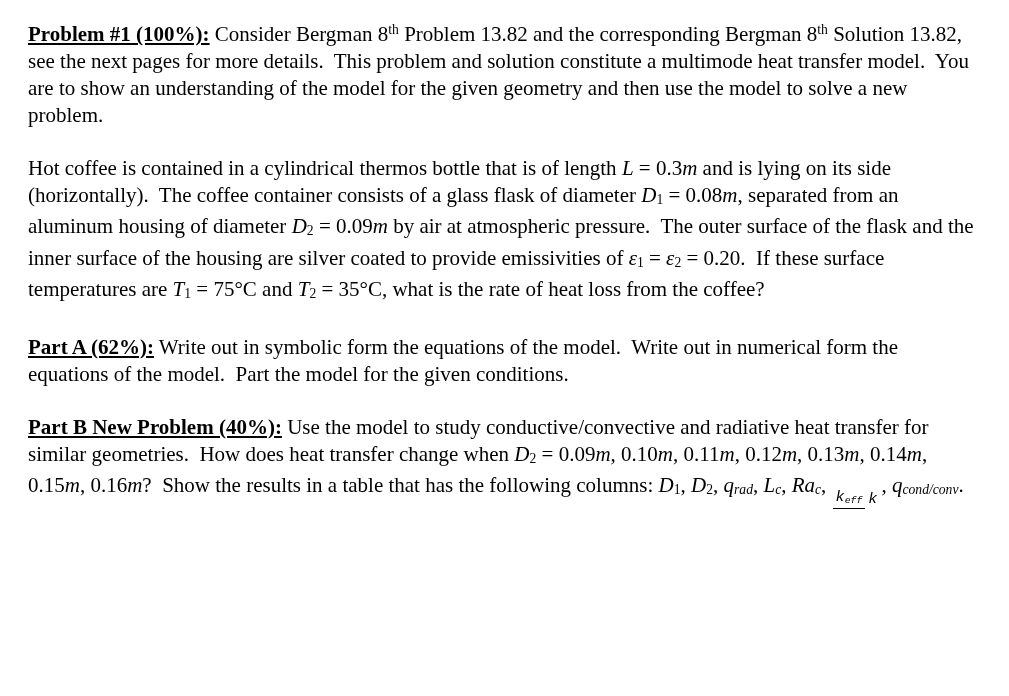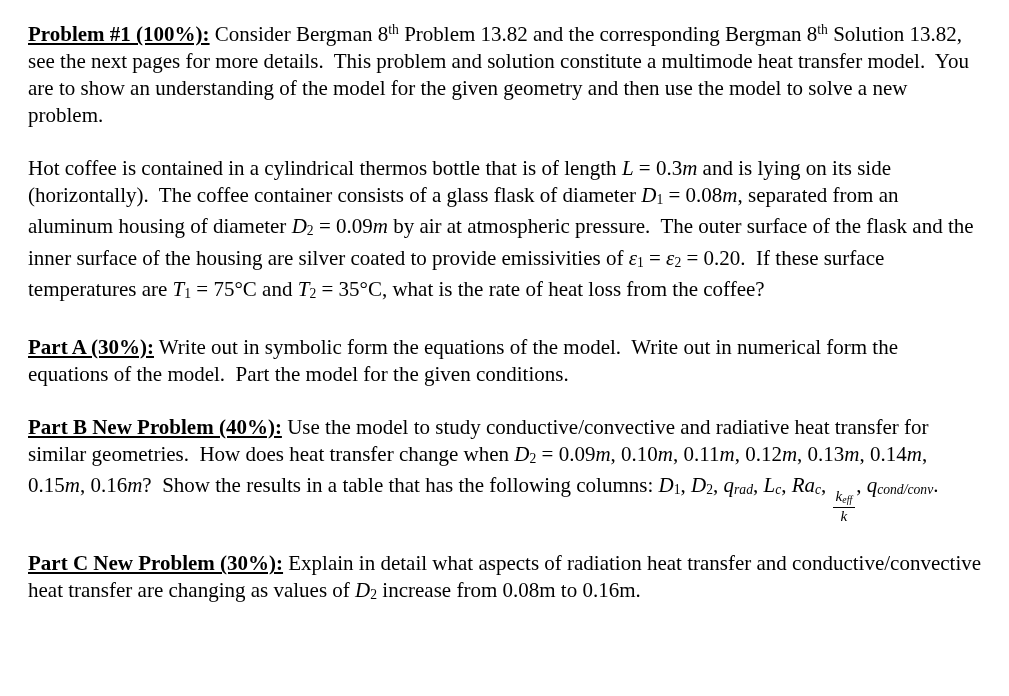--- a/index.html
+++ b/index.html
@@ -31,40 +31,40 @@
 
   .seg-n  { }
   .seg-hu { font-weight: bold; text-decoration: underline; }
   .seg-i  { font-style: italic; }
   .seg-sub  { font-size: 0.65em; vertical-align: -0.18em; }
   .seg-subi { font-size: 0.65em; vertical-align: -0.18em; font-style: italic; }
   .seg-sup  { font-size: 0.65em; vertical-align: 0.5em; }
 
   .frac {
     display: inline-flex;
-    flex-direction: column;
+    flex-direction: row;
     align-items: center;
     vertical-align: -0.6em;
     font-size: 0.72em;
     line-height: 1.1;
     text-align: left;
     margin: 0 1px;
+    font-family: Liberation Mono, monospace;
   }
   .frac .num {
     display: block;
     border-bottom: 1.3px solid #000;
     padding: 0 3px 1px 3px;
   }
   .frac .den {
     display: block;
     padding: 0 3px;
   }
 </style>
 </head>
 <body>
 
 <div class="page">
   <p class="doc-paragraph"><span class="seg-hu">Problem #1 (100%):</span><span class="seg-n"> Consider Bergman 8</span><span class="seg-sup">th</span><span class="seg-n"> Problem 13.82 and the corresponding Bergman 8</span><span class="seg-sup">th</span><span class="seg-n"> Solution 13.82, see the next pages for more details.  This problem and solution constitute a multimode heat transfer model.  You are to show an understanding of the model for the given geometry and then use the model to solve a new problem.</span></p>
   <p class="doc-paragraph"><span class="seg-n">Hot coffee is contained in a cylindrical thermos bottle that is of length </span><span class="seg-i">L</span><span class="seg-n"> = 0.3</span><span class="seg-i">m</span><span class="seg-n"> and is lying on its side (horizontally).  The coffee container consists of a glass flask of diameter </span><span class="seg-i">D</span><span class="seg-sub">1</span><span class="seg-n"> = 0.08</span><span class="seg-i">m</span><span class="seg-n">, separated from an aluminum housing of diameter </span><span class="seg-i">D</span><span class="seg-sub">2</span><span class="seg-n"> = 0.09</span><span class="seg-i">m</span><span class="seg-n"> by air at atmospheric pressure.  The outer surface of the flask and the inner surface of the housing are silver coated to provide emissivities of </span><span class="seg-i">ε</span><span class="seg-sub">1</span><span class="seg-n"> = </span><span class="seg-i">ε</span><span class="seg-sub">2</span><span class="seg-n"> = 0.20.  If these surface temperatures are </span><span class="seg-i">T</span><span class="seg-sub">1</span><span class="seg-n"> = 75°C and </span><span class="seg-i">T</span><span class="seg-sub">2</span><span class="seg-n"> = 35°C, what is the rate of heat loss from the coffee?</span></p>
-  <p class="doc-paragraph"><span class="seg-hu">Part A (30%):</span><span class="seg-n"> Write out in symbolic form the equations of the model.  Write out in numerical form the equations of the model.  Part the model for the given conditions.</span></p>
+  <p class="doc-paragraph"><span class="seg-hu">Part A (62%):</span><span class="seg-n"> Write out in symbolic form the equations of the model.  Write out in numerical form the equations of the model.  Part the model for the given conditions.</span></p>
   <p class="doc-paragraph"><span class="seg-hu">Part B New Problem (40%):</span><span class="seg-n"> Use the model to study conductive/convective and radiative heat transfer for similar geometries.  How does heat transfer change when </span><span class="seg-i">D</span><span class="seg-sub">2</span><span class="seg-n"> = 0.09</span><span class="seg-i">m</span><span class="seg-n">, 0.10</span><span class="seg-i">m</span><span class="seg-n">, 0.11</span><span class="seg-i">m</span><span class="seg-n">, 0.12</span><span class="seg-i">m</span><span class="seg-n">, 0.13</span><span class="seg-i">m</span><span class="seg-n">, 0.14</span><span class="seg-i">m</span><span class="seg-n">, 0.15</span><span class="seg-i">m</span><span class="seg-n">, 0.16</span><span class="seg-i">m</span><span class="seg-n">?  Show the results in a table that has the following columns: </span><span class="seg-i">D</span><span class="seg-sub">1</span><span class="seg-n">, </span><span class="seg-i">D</span><span class="seg-sub">2</span><span class="seg-n">, </span><span class="seg-i">q</span><span class="seg-subi">rad</span><span class="seg-n">, </span><span class="seg-i">L</span><span class="seg-subi">c</span><span class="seg-n">, </span><span class="seg-i">Ra</span><span class="seg-subi">c</span><span class="seg-n">, </span><span class="frac"><span class="num"><span class="seg-i">k</span><span class="seg-subi">eff</span></span><span class="den"><span class="seg-i">k</span></span></span><span class="seg-n">, </span><span class="seg-i">q</span><span class="seg-subi">cond/conv</span><span class="seg-n">.</span></p>
-  <p class="doc-paragraph"><span class="seg-hu">Part C New Problem (30%):</span><span class="seg-n"> Explain in detail what aspects of radiation heat transfer and conductive/convective heat transfer are changing as values of </span><span class="seg-i">D</span><span class="seg-sub">2</span><span class="seg-n"> increase from 0.08m to 0.16m.</span></p>
 </div>
 
 </body></html>

